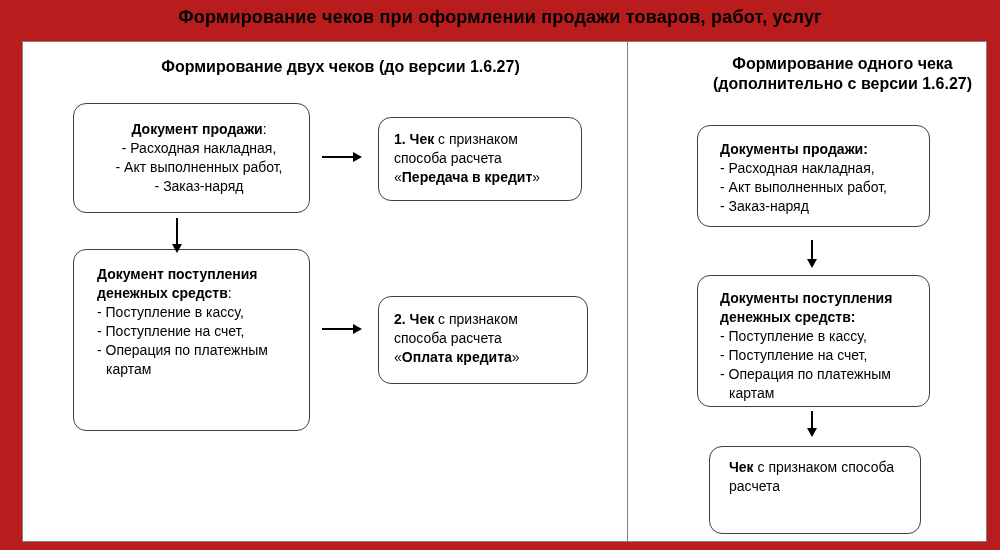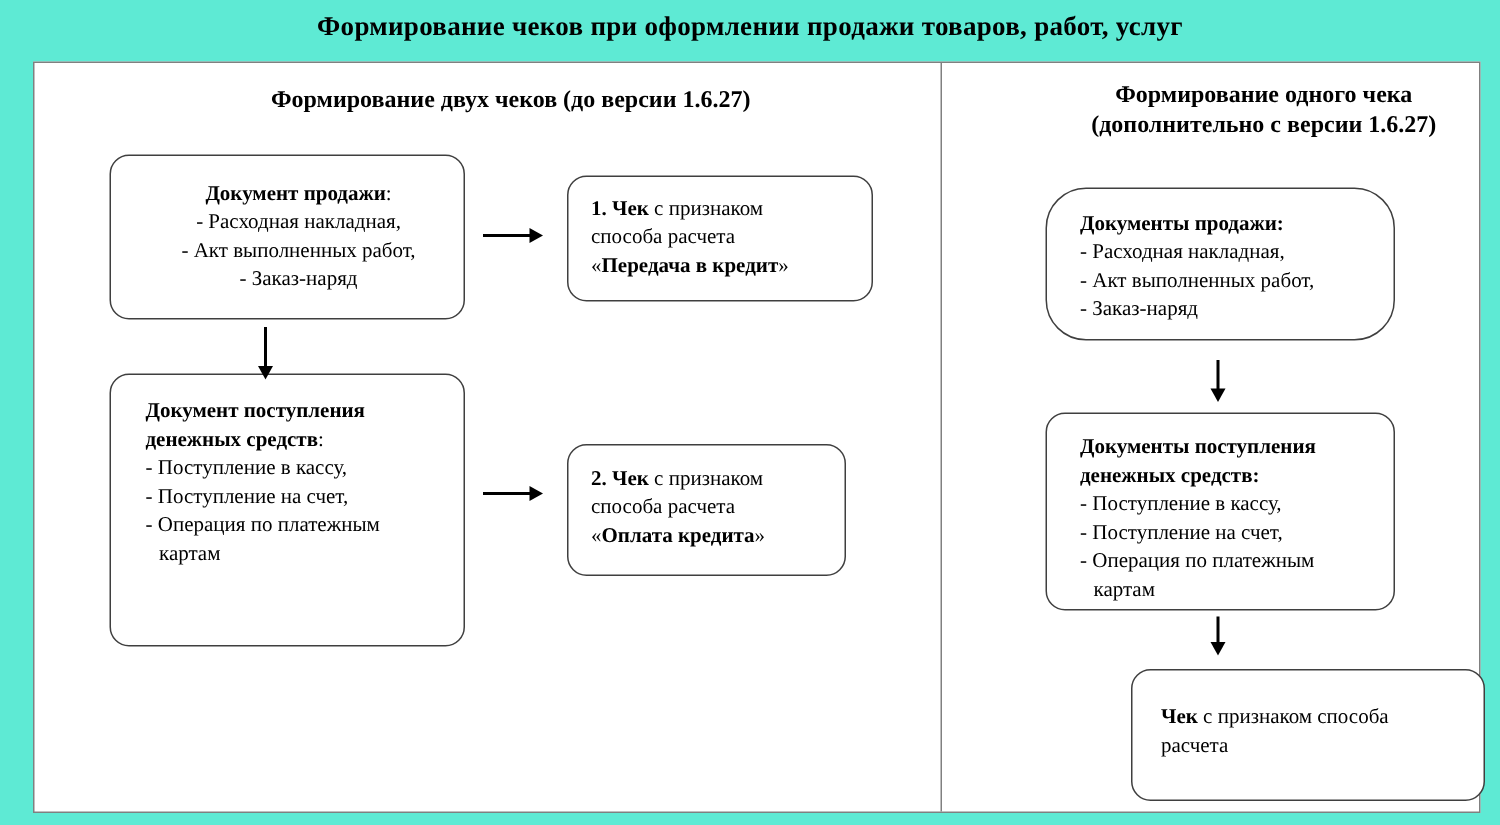--- a/index.html
+++ b/index.html
@@ -1,18 +1,18 @@
 <!DOCTYPE html>
 <html><head>
 <meta charset="utf-8">
 <style>
   html,body { margin:0; padding:0; background:#ffffff; }
   .stage {
-    position:relative; width:1000px; height:550px; background:#5eead4;
-    font-family:Liberation Serif, serif; color:#000; overflow:hidden;
+    position:relative; width:1000px; height:550px; background:#b91c1c;
+    font-family:Liberation Sans, sans-serif; color:#000; overflow:hidden;
   }
   .page-title {
     position:absolute; left:0; top:7px; width:1000px; text-align:center;
     font-size:18px; font-weight:bold; letter-spacing:0.2px;
   }
   .frame {
     position:absolute; left:22px; top:41px; width:965px; height:501px;
     border:1px solid #808080; background:#ffffff; box-sizing:border-box;
   }
   .divider {
@@ -30,24 +30,24 @@
     position:absolute; background:#ffffff; border:1px solid #3f3f3f;
     border-radius:13px; font-size:14px; line-height:19px; box-sizing:border-box;
   }
   .line { white-space:nowrap; }
   .b { font-weight:bold; }
   .cont { padding-left:9px; }
   
   .n-l1 { left:73px;  top:103px; width:237px; height:110px; padding:16px 8px 8px 23px;text-align:center; }
   .n-l2 { left:73px;  top:249px; width:237px; height:182px; padding:15px 8px 8px 23px; }
   .n-c1 { left:378px; top:117px; width:204px; height:84px;  padding:12px 8px 8px 15px; }
-  .n-c2 { left:378px; top:296px; width:186px; height:88px;  padding:13px 8px 17px 15px; }
-  .n-r1 { left:697px; top:125px; width:233px; height:102px; padding:14px 8px 8px 22px;border-radius:27px; }
+  .n-c2 { left:378px; top:296px; width:210px; height:88px;  padding:13px 8px 17px 15px; }
+  .n-r1 { left:697px; top:125px; width:233px; height:102px; padding:14px 8px 8px 22px; }
   .n-r2 { left:697px; top:275px; width:233px; height:132px; padding:13px 8px 8px 22px; }
-  .n-r3 { left:709px; top:446px; width:236px; height:88px;  padding:22px 8px 8px 19px;margin-left:45px; }
+  .n-r3 { left:709px; top:446px; width:212px; height:88px;  padding:11px 8px 8px 19px; }
   
   .arrow-v { position:absolute; width:12px; }
   .arrow-v .shaft { position:absolute; left:5px; top:0; width:2px; background:#000; }
   .arrow-v .head  { position:absolute; left:1px; bottom:0; width:0; height:0;
                     border-left:5px solid transparent; border-right:5px solid transparent;
                     border-top:9px solid #000; }
   .arrow-h { position:absolute; height:12px; }
   .arrow-h .shaft { position:absolute; left:0; top:5px; height:2px; background:#000; }
   .arrow-h .head  { position:absolute; right:0; top:1px; width:0; height:0;
                     border-top:5px solid transparent; border-bottom:5px solid transparent;

